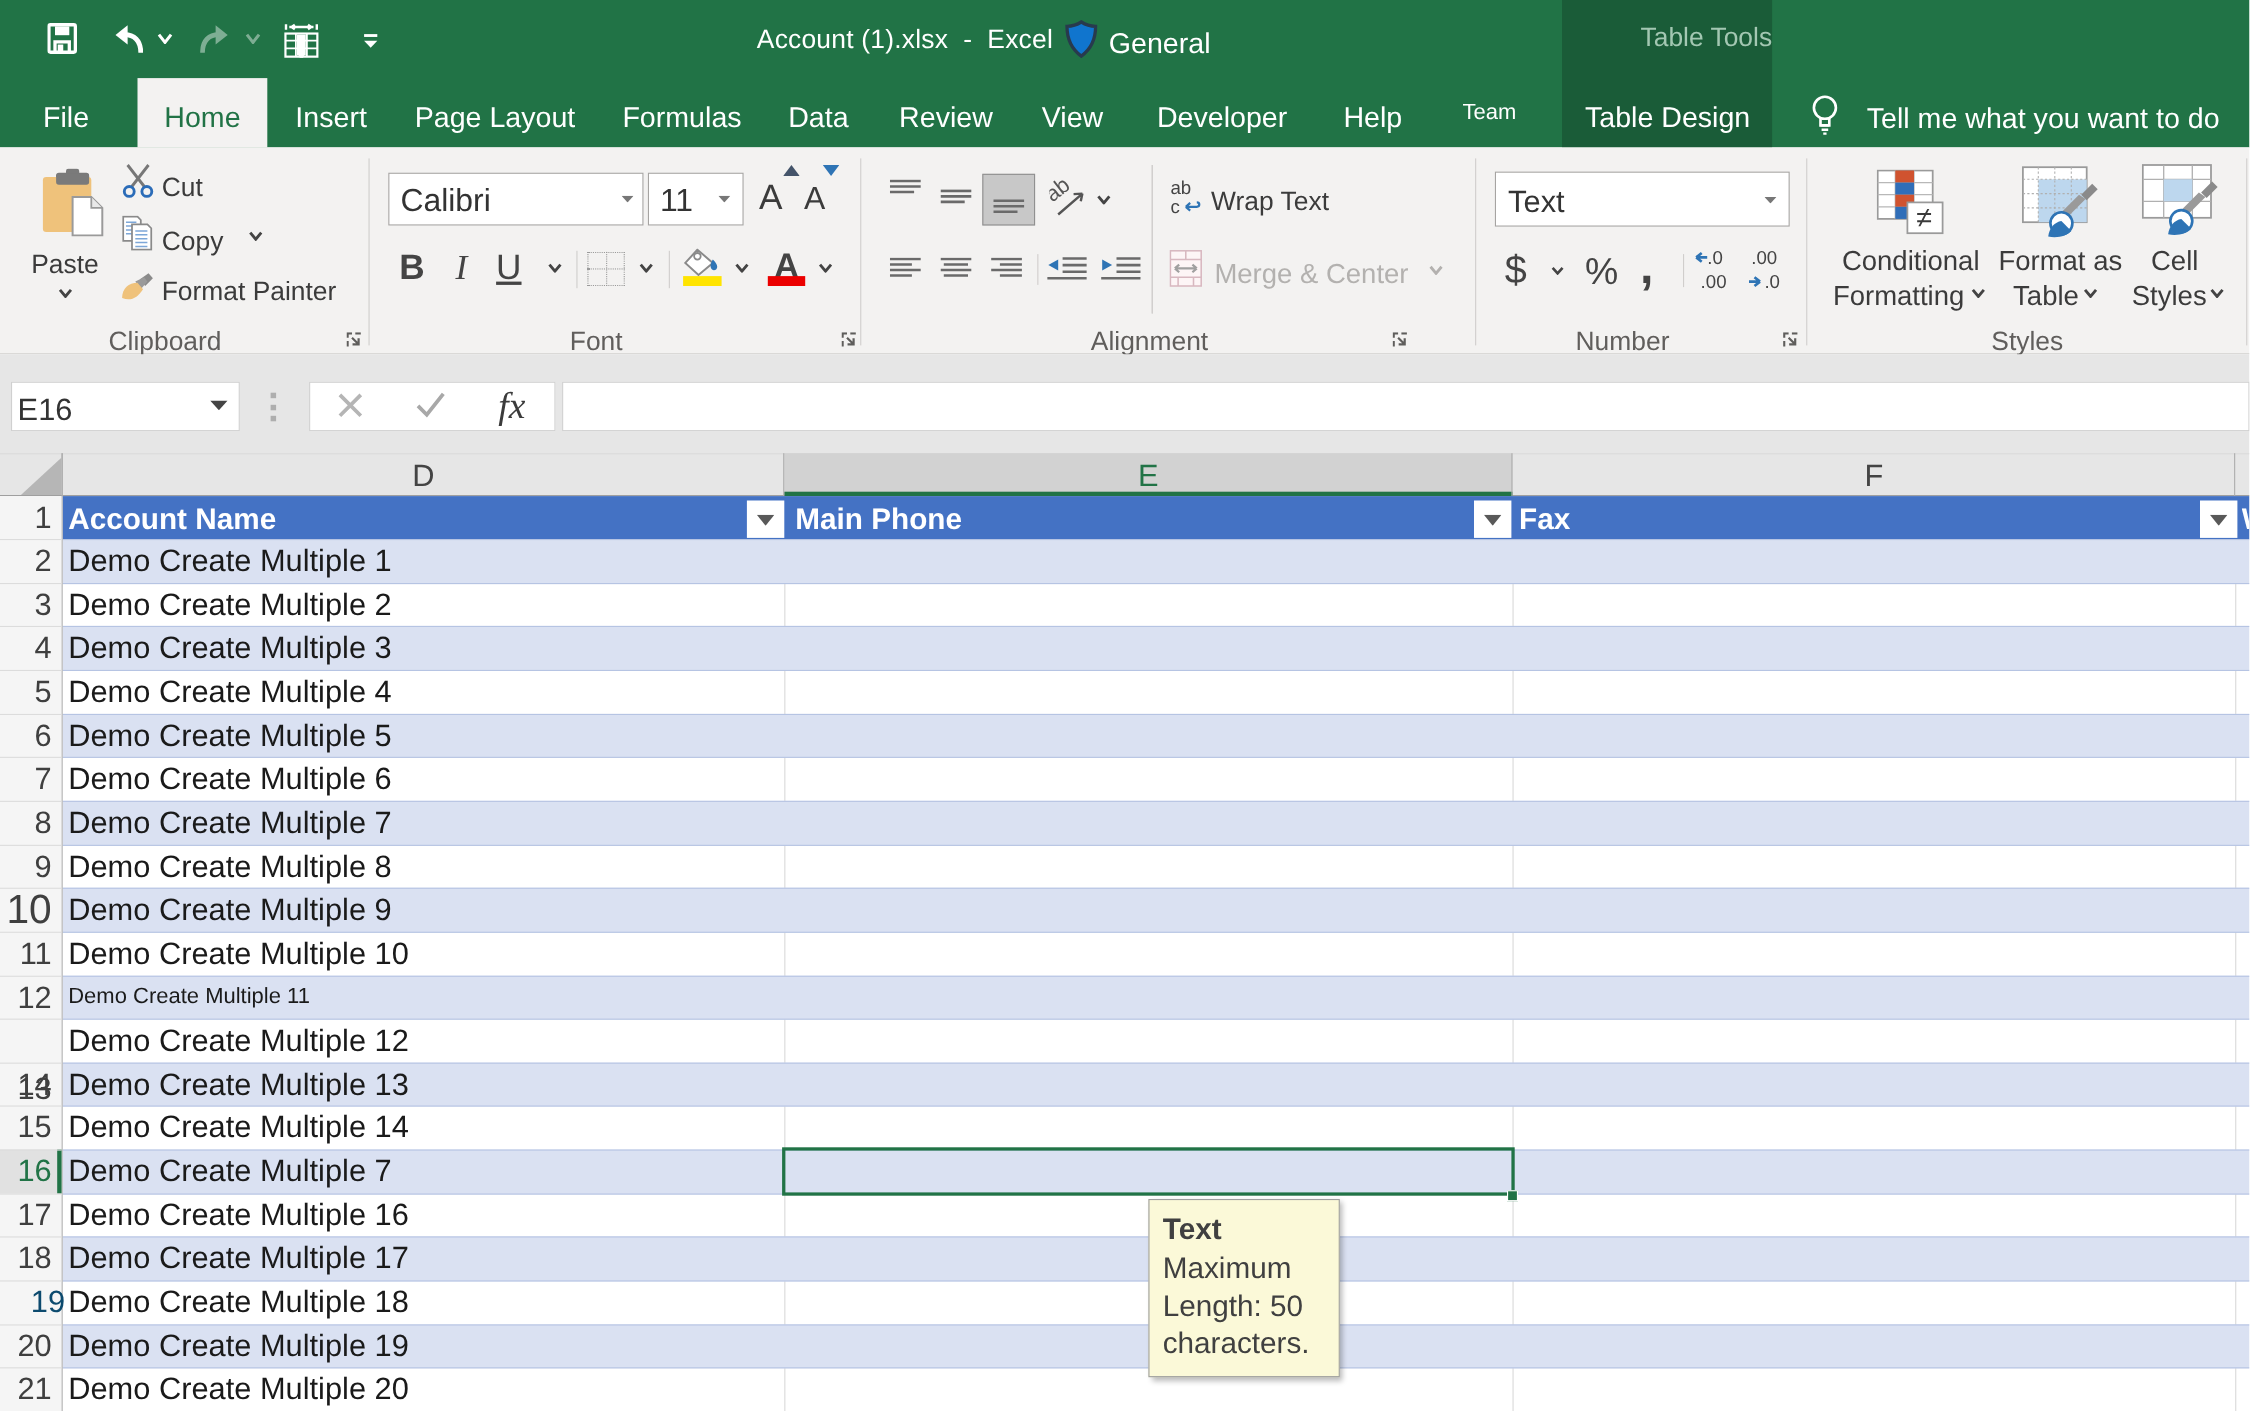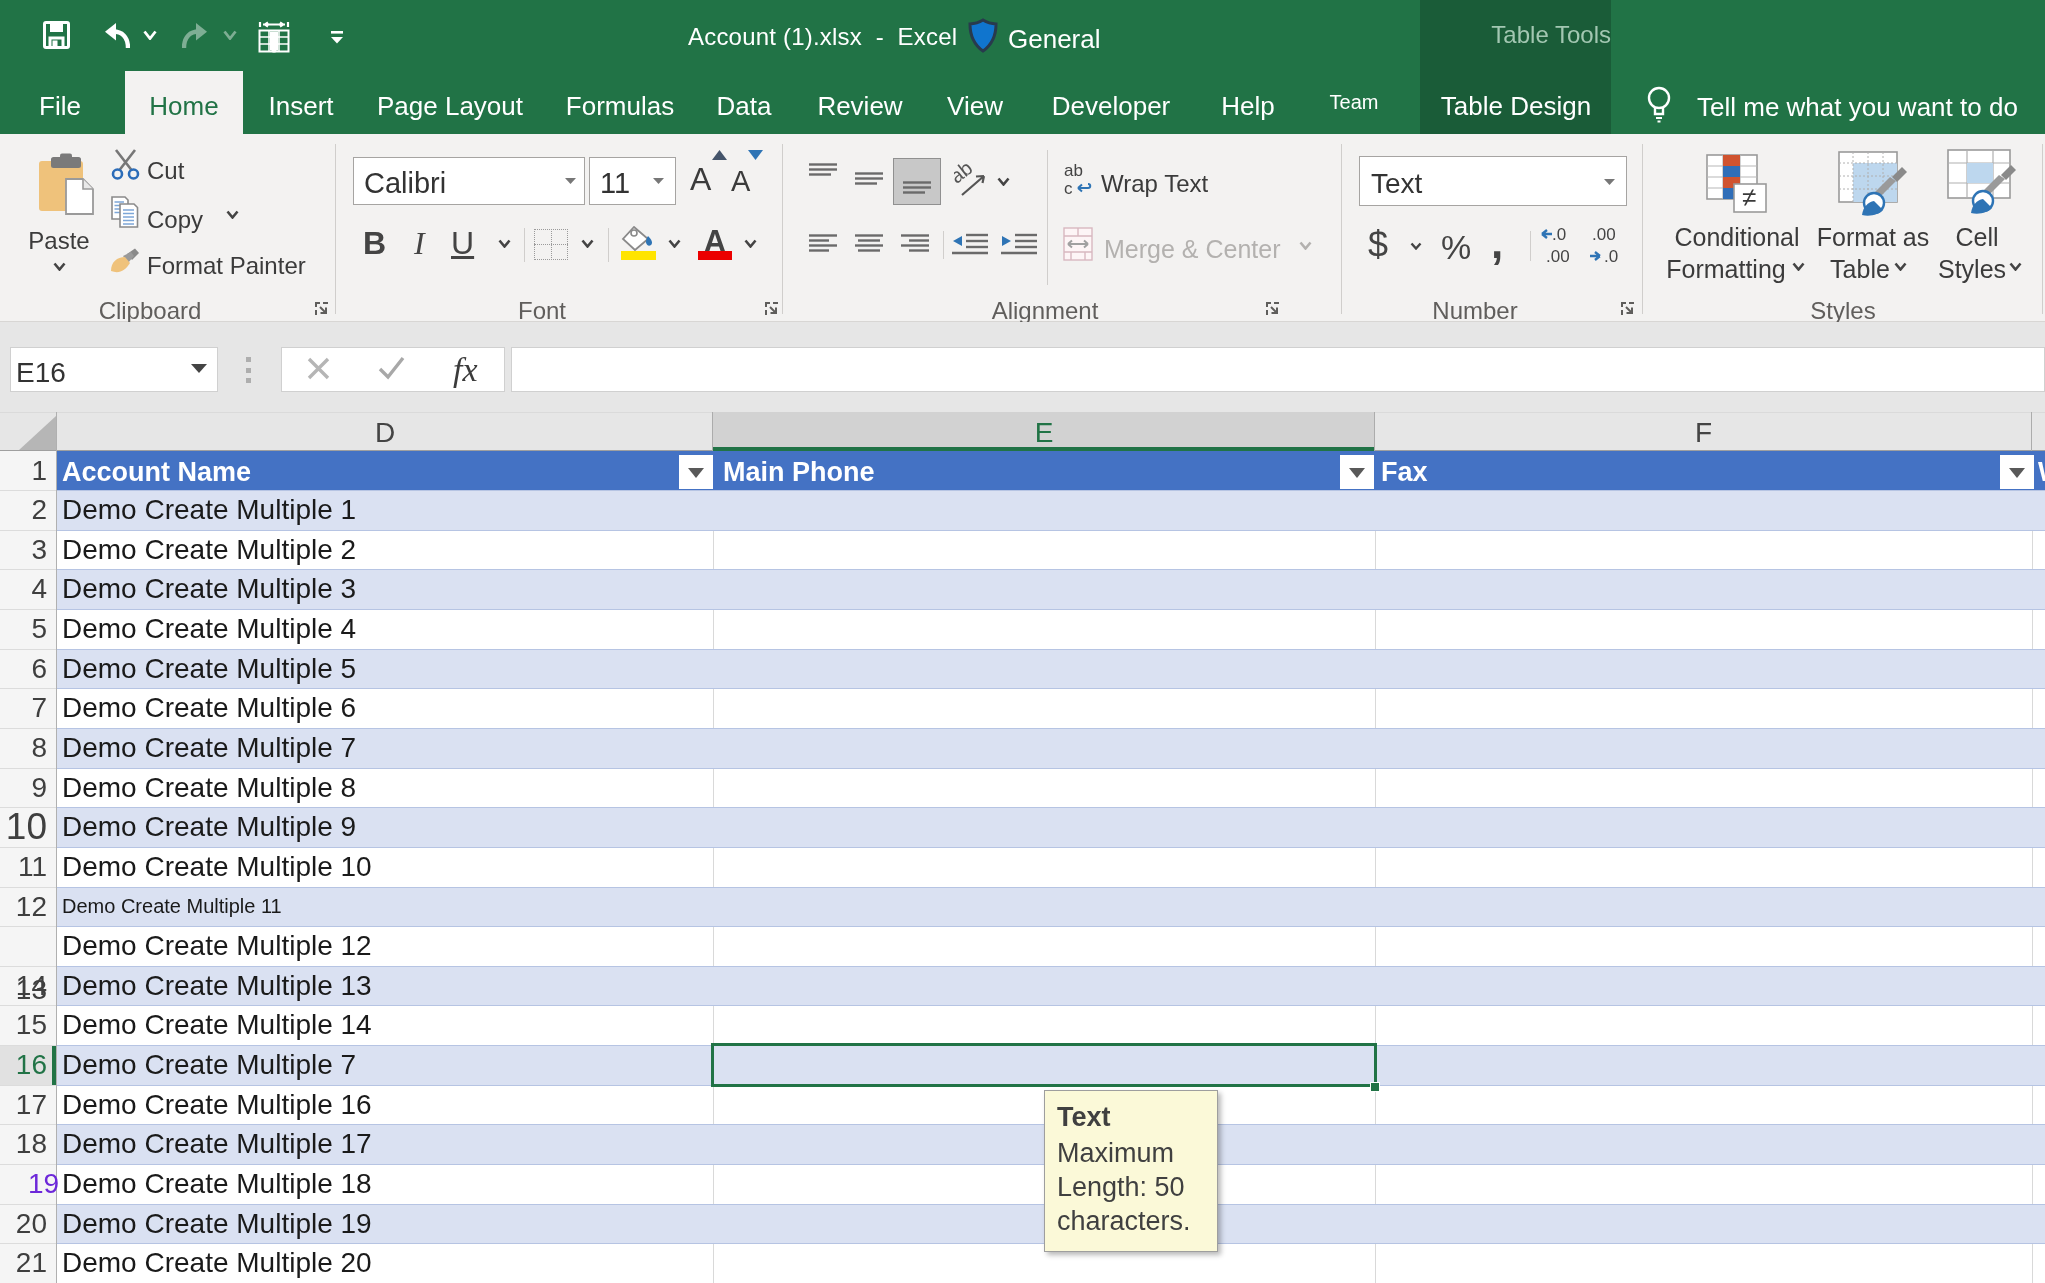--- a/index.html
+++ b/index.html
@@ -423,21 +423,21 @@
 <div style="position:absolute;left:0px;top:1006.4499999999999px;width:47px;height:37.65px;color:#3f3f3f;font-size:28px;text-align:right;line-height:37.65px;">15</div>
 <div style="position:absolute;left:0px;top:1005.4499999999999px;width:56px;height:1px;background:#dcdcdc;"></div>
 <div style="position:absolute;left:0px;top:1045.1px;width:56px;height:39.65px;background:#e1e1e1;"></div>
 <div style="position:absolute;left:52px;top:1045.1px;width:4px;height:39.65px;background:#217346;"></div>
 <div style="position:absolute;left:0px;top:1046.1px;width:47px;height:37.65px;color:#217346;font-size:28px;text-align:right;line-height:37.65px;">16</div>
 <div style="position:absolute;left:0px;top:1045.1px;width:56px;height:1px;background:#dcdcdc;"></div>
 <div style="position:absolute;left:0px;top:1085.75px;width:47px;height:37.65px;color:#3f3f3f;font-size:28px;text-align:right;line-height:37.65px;">17</div>
 <div style="position:absolute;left:0px;top:1084.75px;width:56px;height:1px;background:#dcdcdc;"></div>
 <div style="position:absolute;left:0px;top:1125.4px;width:47px;height:37.65px;color:#3f3f3f;font-size:28px;text-align:right;line-height:37.65px;">18</div>
 <div style="position:absolute;left:0px;top:1124.4px;width:56px;height:1px;background:#dcdcdc;"></div>
-<div style="position:absolute;left:0px;top:1165.05px;width:47px;height:37.65px;color:#6d28d9;font-size:28px;text-align:right;line-height:37.65px;padding-left:28px;">19</div>
+<div style="position:absolute;left:0px;top:1165.05px;width:47px;height:37.65px;color:#0c4a6e;font-size:28px;text-align:right;line-height:37.65px;padding-left:28px;">19</div>
 <div style="position:absolute;left:0px;top:1164.05px;width:56px;height:1px;background:#dcdcdc;"></div>
 <div style="position:absolute;left:0px;top:1204.6999999999998px;width:47px;height:37.65px;color:#3f3f3f;font-size:28px;text-align:right;line-height:37.65px;">20</div>
 <div style="position:absolute;left:0px;top:1203.6999999999998px;width:56px;height:1px;background:#dcdcdc;"></div>
 <div style="position:absolute;left:0px;top:1244.35px;width:47px;height:37.65px;color:#3f3f3f;font-size:28px;text-align:right;line-height:37.65px;">21</div>
 <div style="position:absolute;left:0px;top:1243.35px;width:56px;height:1px;background:#dcdcdc;"></div>
 <div style="position:absolute;left:711px;top:1043.1px;width:666px;height:43.65px;border:3px solid #217346;"></div>
 <div style="position:absolute;left:1370px;top:1081.75px;width:10px;height:10px;background:#217346;border:1.5px solid #fff;"></div>
 <div style="position:absolute;left:1044px;top:1090px;width:174px;height:162px;background:#fbf9d8;border:1px solid #9e9e9e;box-shadow:3px 3px 5px rgba(0,0,0,.28);"></div>
 <div style="position:absolute;left:1057px;top:1102px;width:150px;height:30px;color:#404040;font-size:27px;font-weight:bold;">Text</div>
 <div style="position:absolute;left:1057px;top:1136px;width:158px;height:110px;color:#404040;font-size:27px;line-height:34px;">Maximum Length: 50 characters.</div>

